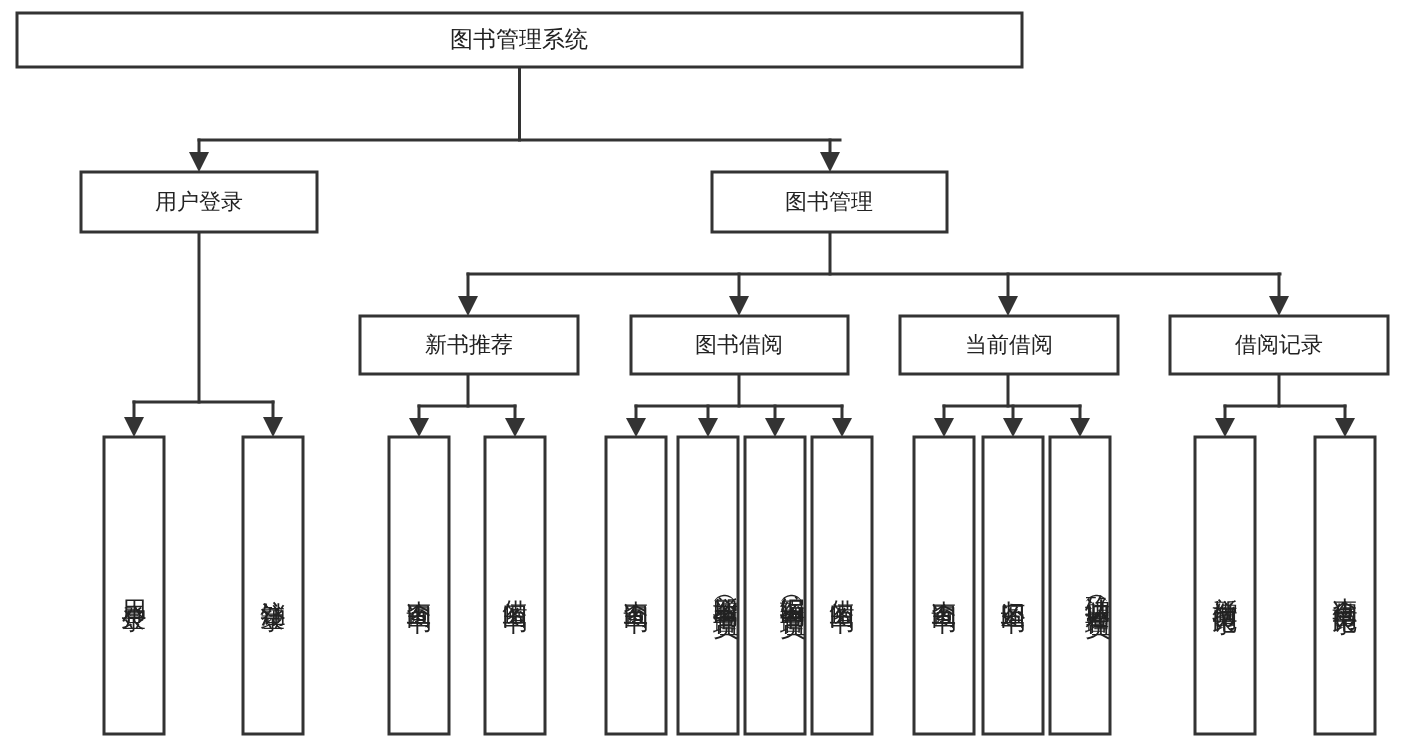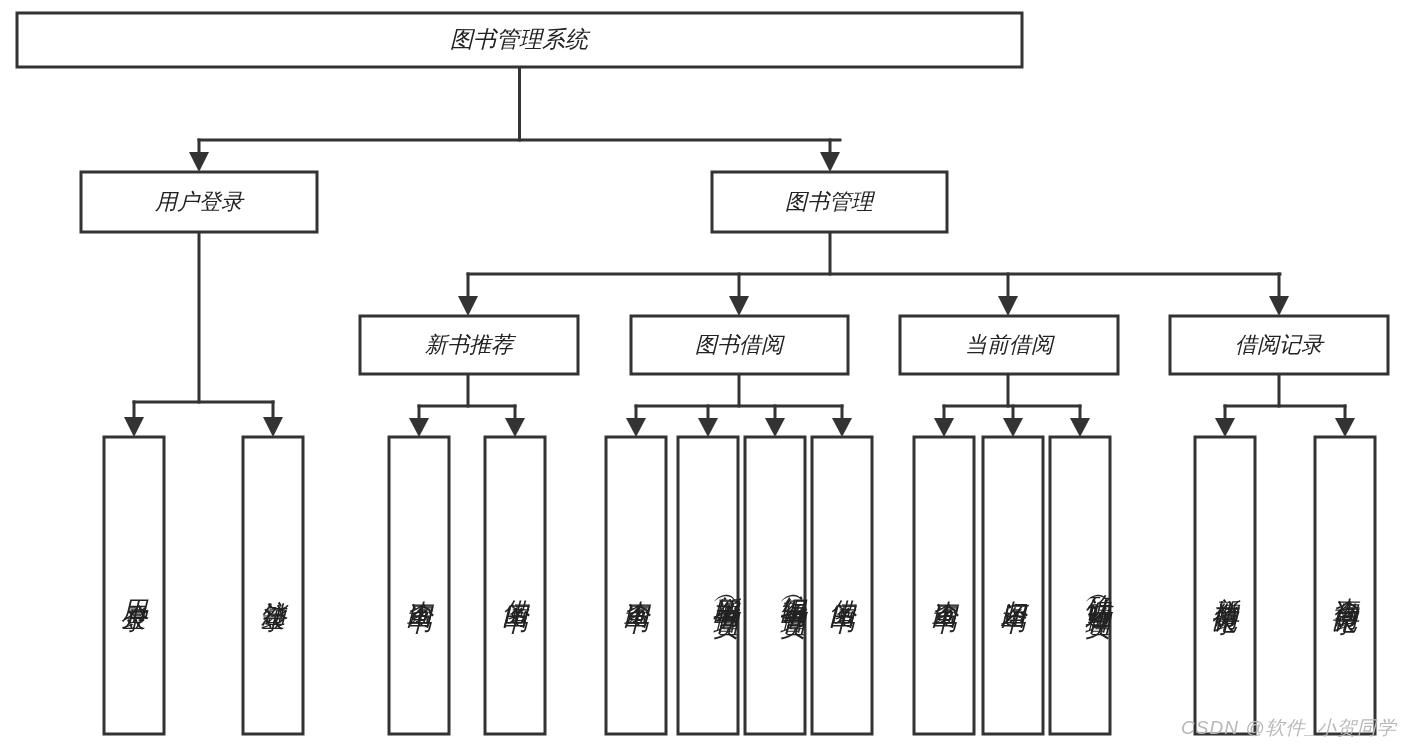--- a/index.html
+++ b/index.html
@@ -11,21 +11,20 @@
     width: 1405px;
     height: 747px;
     font-family: "Liberation Sans", "DejaVu Sans", sans-serif;
     overflow: hidden;
     position: relative;
   }
   #diagram-root {
     position: relative;
     width: 1405px;
     height: 747px;
-    font-style: italic;
   }
   svg.canvas {
     position: absolute;
     left: 0;
     top: 0;
     width: 1405px;
     height: 747px;
     display: block;
   }
   .node-box {
@@ -220,15 +219,14 @@
   <div class="leaf-label" style="left:745px; top:443px; width:60px; height:291px;">编辑图书（管理员）</div>
   <div class="leaf-label centered" style="left:812px; top:437px; width:60px; height:297px;">借阅图书</div>
 
   <div class="leaf-label centered" style="left:914px; top:437px; width:60px; height:297px;">查询图书</div>
   <div class="leaf-label centered" style="left:983px; top:437px; width:60px; height:297px;">归还图书</div>
   <div class="leaf-label" style="left:1050px; top:443px; width:60px; height:291px;">确认归还（管理员）</div>
 
   <div class="leaf-label centered" style="left:1195px; top:437px; width:60px; height:297px;">新增借阅记录</div>
   <div class="leaf-label centered" style="left:1315px; top:437px; width:60px; height:297px;">查询借阅记录</div>
 
-  <div class="watermark">CSDN @软件_小贺同学</div>
 
 </div>
 
 </body></html>

